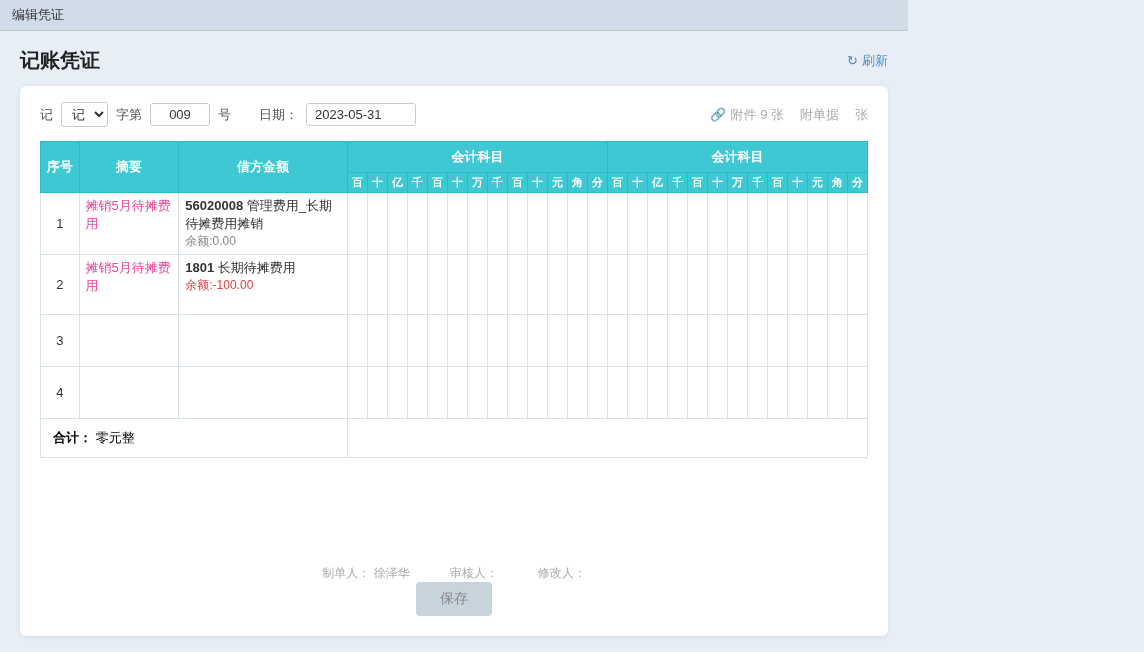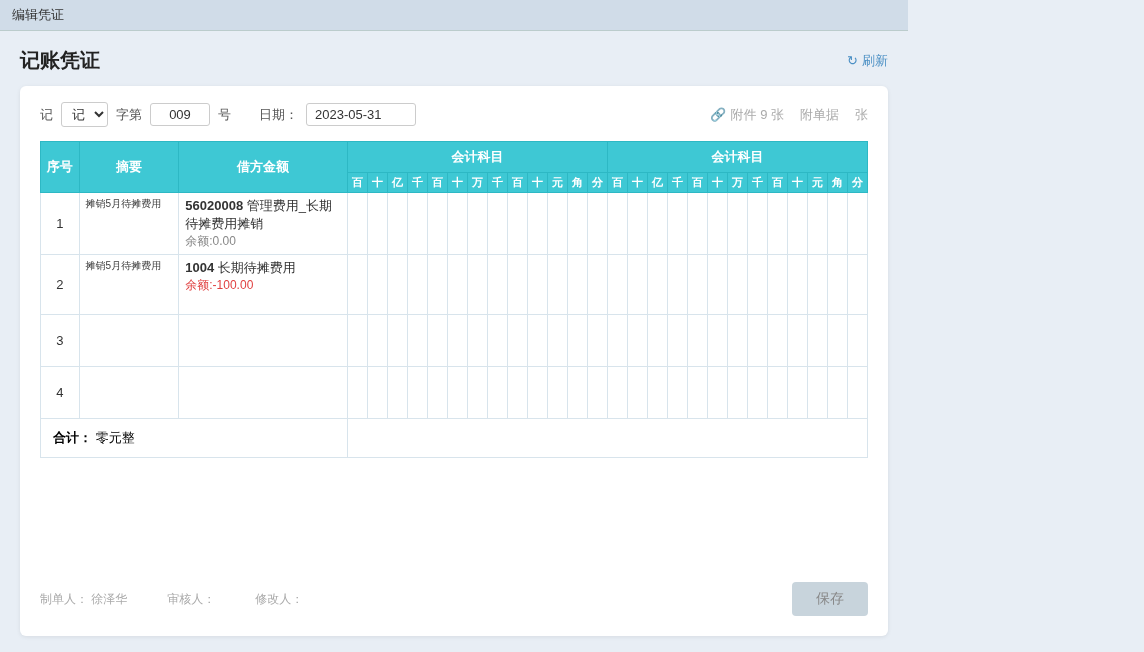--- a/index.html
+++ b/index.html
@@ -149,22 +149,22 @@
       vertical-align: top;
       min-height: 50px;
     }
     .td-seq {
       text-align: center;
       vertical-align: middle;
       color: #333;
       font-size: 13px;
     }
     .td-summary {
-      color: #404040;
-      font-size: 10px;
+      color: #ec4899;
+      font-size: 13px;
     }
     .td-account {
       color: #333;
       font-size: 13px;
     }
     .td-digit {
       text-align: center;
       font-size: 12px;
       padding: 2px;
     }
@@ -178,20 +178,21 @@
     }
     .total-label {
       font-weight: bold;
     }
     .footer-row {
       display: flex;
       align-items: center;
       justify-content: space-between;
       margin-top: 10px;
       padding-top: 6px;
+      flex-direction: column;
     }
     .footer-info {
       display: flex;
       gap: 40px;
       color: #aaa;
       font-size: 12px;
     }
     .save-btn {
       background: #c8d4dc;
       color: #888;
@@ -322,21 +323,21 @@
                 <td class="td-digit" style="width: 20px; min-width: 20px; text-align: center; padding: 2px; height: 60px;"></td>
                 <td class="td-digit" style="width: 20px; min-width: 20px; text-align: center; padding: 2px; height: 60px;"></td>
                 <td class="td-digit" style="width: 20px; min-width: 20px; text-align: center; padding: 2px; height: 60px;"></td>
                 <td class="td-digit" style="width: 20px; min-width: 20px; text-align: center; padding: 2px; height: 60px;"></td>
                 <td class="td-digit" style="width: 20px; min-width: 20px; text-align: center; padding: 2px; height: 60px;"></td>
                 <td class="td-digit" style="width: 20px; min-width: 20px; text-align: center; padding: 2px; height: 60px;"></td>
               </tr>
               <tr>
                 <td class="td-seq" style="text-align: center; vertical-align: middle; height: 60px;">2</td>
                 <td class="td-summary" style="vertical-align: top; height: 60px;">摊销5月待摊费用</td>
-                <td class="td-account" style="vertical-align: top; height: 60px;"><span style="font-weight: bold;">1004 </span><span>长期待摊费用</span><br><span class="balance-text balance-negative">余额:-100.00</span></td>
+                <td class="td-account" style="vertical-align: top; height: 60px;"><span style="font-weight: bold;">1801 </span><span>长期待摊费用</span><br><span class="balance-text balance-negative">余额:-100.00</span></td>
                 <td class="td-digit" style="width: 20px; min-width: 20px; text-align: center; padding: 2px; height: 60px;"></td>
                 <td class="td-digit" style="width: 20px; min-width: 20px; text-align: center; padding: 2px; height: 60px;"></td>
                 <td class="td-digit" style="width: 20px; min-width: 20px; text-align: center; padding: 2px; height: 60px;"></td>
                 <td class="td-digit" style="width: 20px; min-width: 20px; text-align: center; padding: 2px; height: 60px;"></td>
                 <td class="td-digit" style="width: 20px; min-width: 20px; text-align: center; padding: 2px; height: 60px;"></td>
                 <td class="td-digit" style="width: 20px; min-width: 20px; text-align: center; padding: 2px; height: 60px;"></td>
                 <td class="td-digit" style="width: 20px; min-width: 20px; text-align: center; padding: 2px; height: 60px;"></td>
                 <td class="td-digit" style="width: 20px; min-width: 20px; text-align: center; padding: 2px; height: 60px;"></td>
                 <td class="td-digit" style="width: 20px; min-width: 20px; text-align: center; padding: 2px; height: 60px;"></td>
                 <td class="td-digit" style="width: 20px; min-width: 20px; text-align: center; padding: 2px; height: 60px;"></td>

